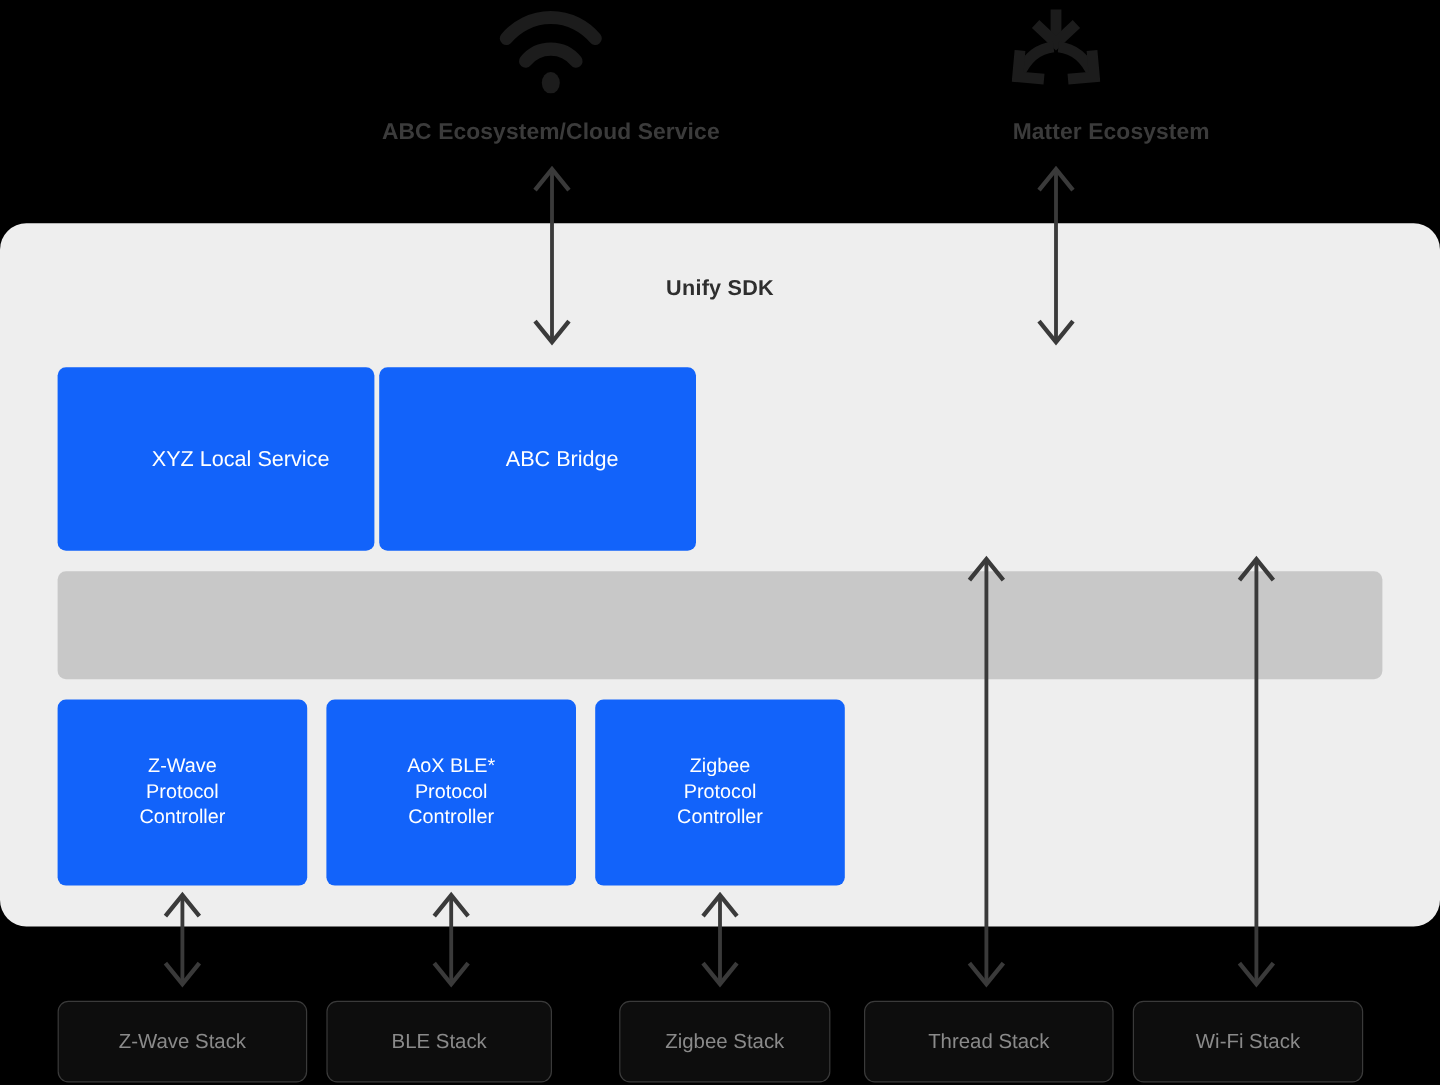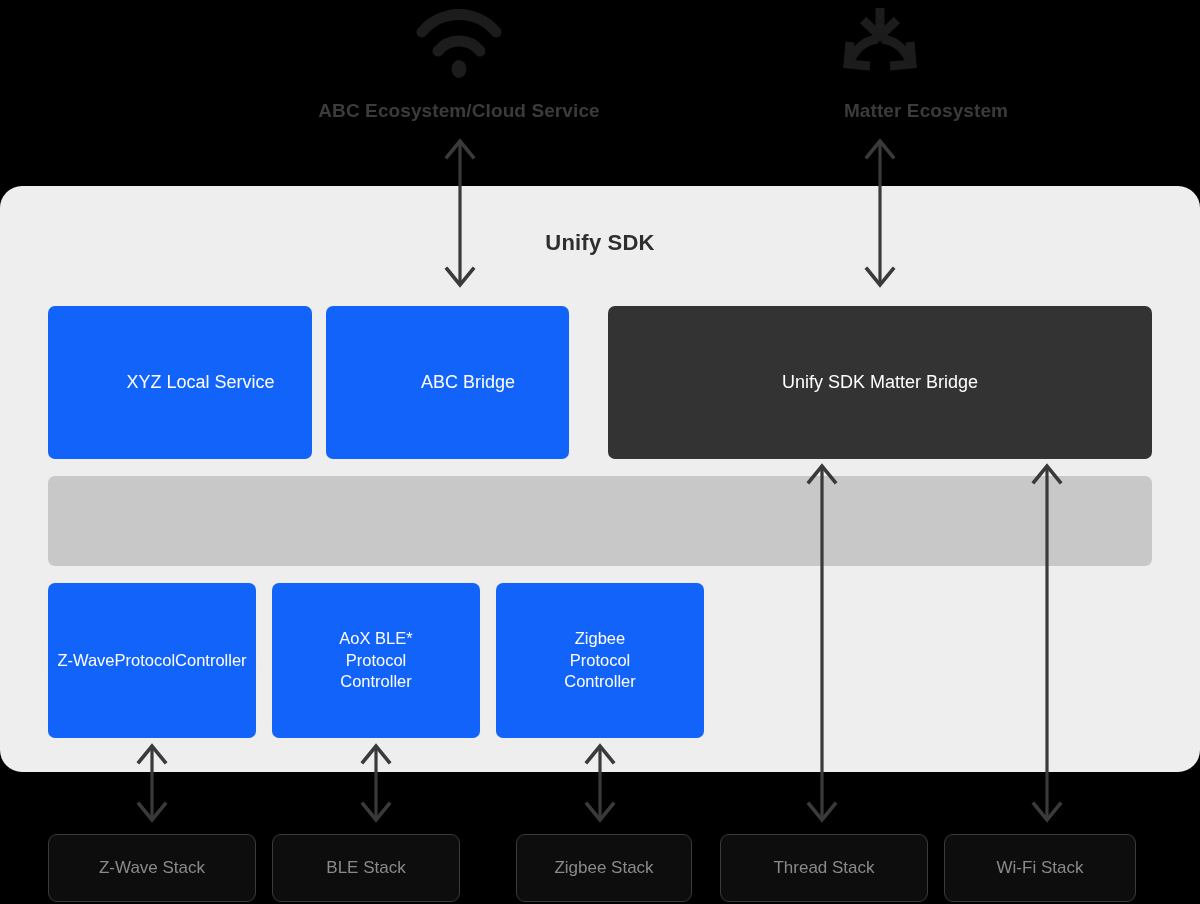--- a/index.html
+++ b/index.html
@@ -44,21 +44,21 @@
     width: 1200px;
     height: 586px;
     background: #eeeeee;
     border-radius: 22px;
   }
   #sdk-title {
     position: absolute;
     left: 600px;
     top: 230px;
     transform: translateX(-50%);
-    font-size: 22px;
+    font-size: 18px;
     font-weight: bold;
     color: #2e2e2e;
     letter-spacing: 0.2px;
     white-space: nowrap;
   }
 
   
   .box {
     position: absolute;
     box-sizing: border-box;
@@ -175,41 +175,40 @@
   </svg>
 
   <svg class="arrow-svg" style="left:860px; top:136px;" width="40" height="154" viewBox="0 0 40 154">
     <line class="arrow-line" x1="20" y1="6" x2="20" y2="148"></line>
     <polyline class="arrow-head" points="7,21 20,5 33,21"></polyline>
     <polyline class="arrow-head" points="7,133 20,149 33,133"></polyline>
   </svg>
 
   <div class="box box-blue" style="left:48px; top:306px; width:264px; height:153px;">XYZ Local Service</div>
 
-  <div class="box box-blue" style="left:326px; top:306px; width:243px; height:153px;">ABC Bridge</div>
-
-  <div class="box box-dark" style="left:608px; top:306px; width:544px; height:153px;">Unify SDK Matter Bridge</div>
+  <div class="box box-blue" style="left:316px; top:306px; width:264px; height:153px;">ABC Bridge</div>
+
 
   <div id="mqtt-wrap">
     <div id="mqtt-grey"></div>
   </div>
 
   <svg class="arrow-svg" style="left:802px; top:461px;" width="40" height="364" viewBox="0 0 40 364">
     <line class="arrow-line" x1="20" y1="6" x2="20" y2="358"></line>
     <polyline class="arrow-head" points="7,21 20,5 33,21"></polyline>
     <polyline class="arrow-head" points="7,343 20,359 33,343"></polyline>
   </svg>
 
   <svg class="arrow-svg" style="left:1027px; top:461px;" width="40" height="364" viewBox="0 0 40 364">
     <line class="arrow-line" x1="20" y1="6" x2="20" y2="358"></line>
     <polyline class="arrow-head" points="7,21 20,5 33,21"></polyline>
     <polyline class="arrow-head" points="7,343 20,359 33,343"></polyline>
   </svg>
 
-  <div class="box box-pc" style="left:48px; top:583px; width:208px; height:155px; flex-direction:row;">
+  <div class="box box-pc" style="left:48px; top:583px; width:208px; height:155px; flex-direction:column;">
     <span>Z-Wave</span>
     <span>Protocol</span>
     <span>Controller</span>
   </div>
 
   <div class="box box-pc" style="left:272px; top:583px; width:208px; height:155px; flex-direction:column;">
     <span>AoX BLE*</span>
     <span>Protocol</span>
     <span>Controller</span>
   </div>

